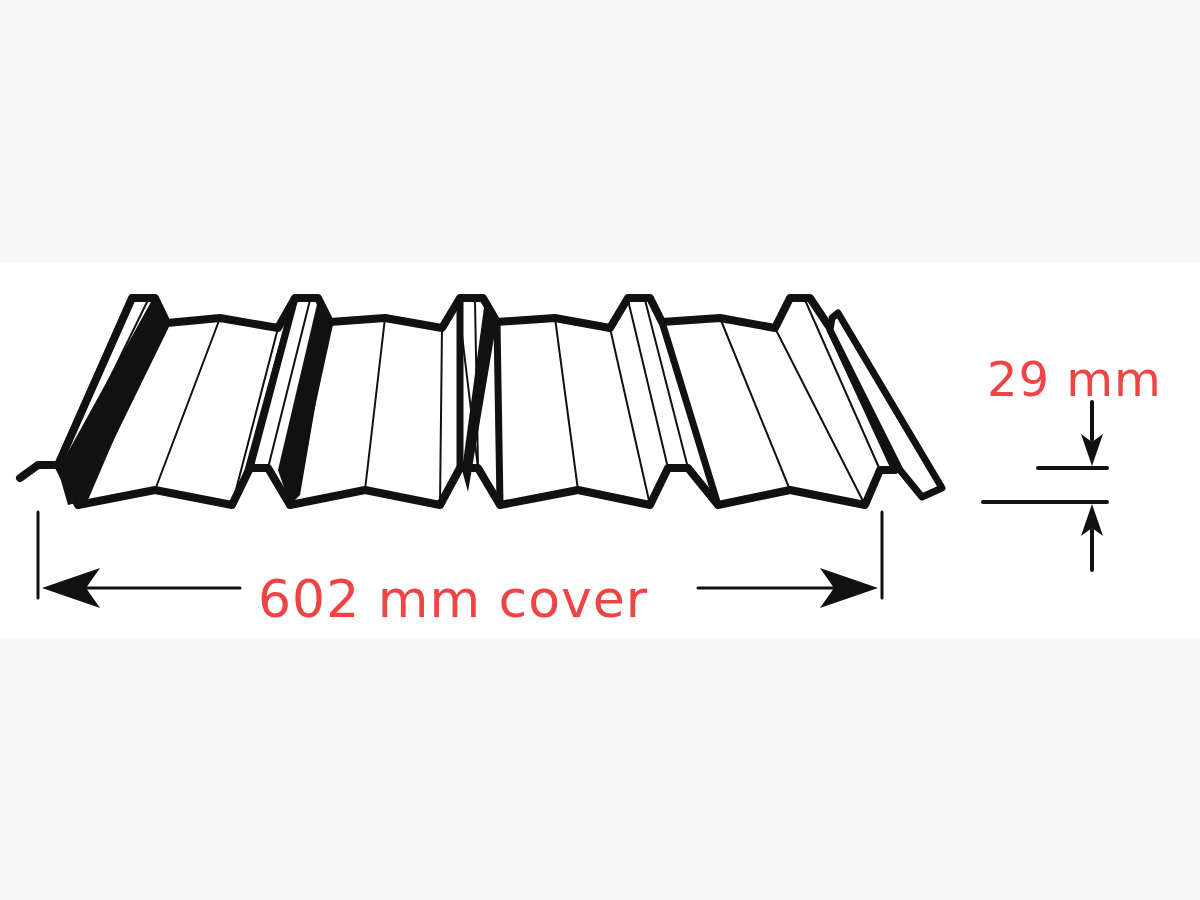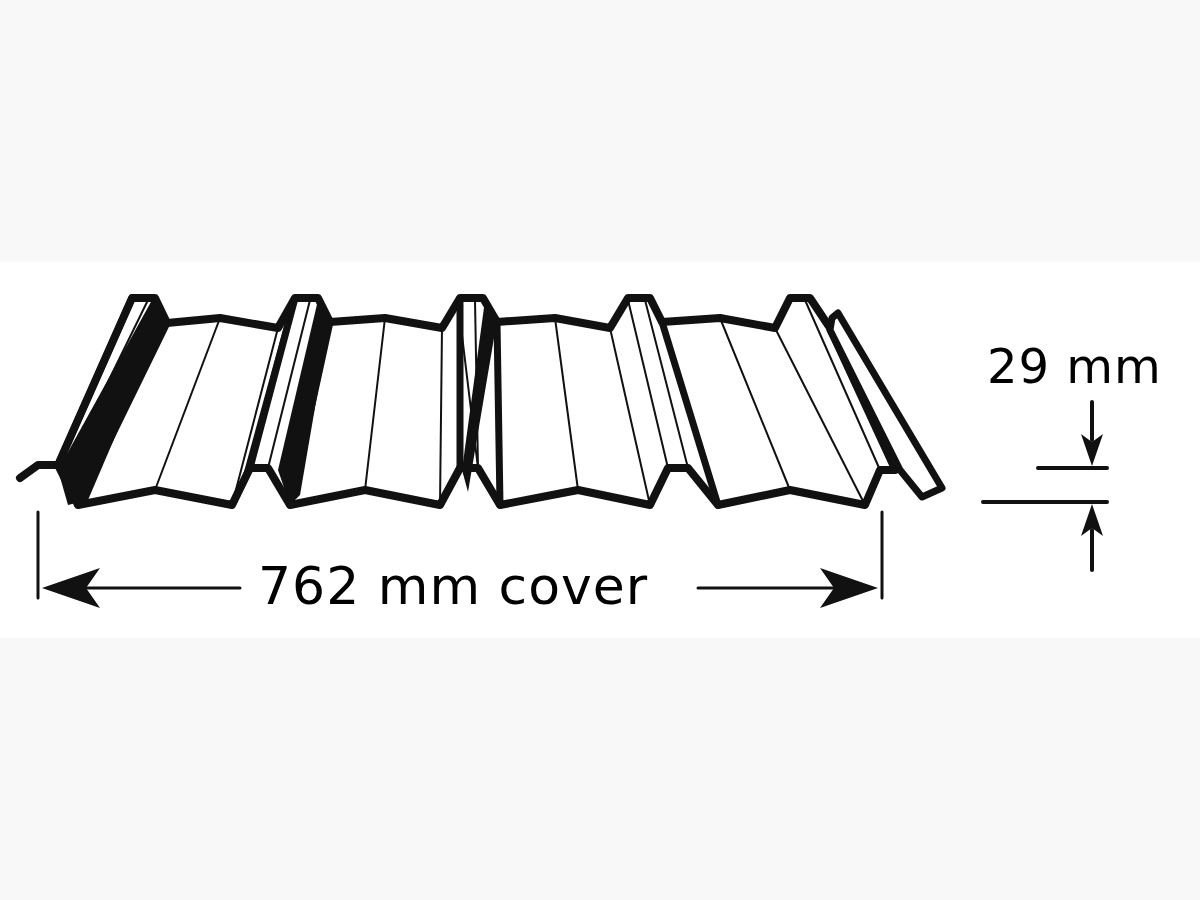--- a/index.html
+++ b/index.html
@@ -11,23 +11,24 @@
       font-family: "DejaVu Sans", sans-serif;
     }
     .band {
       position: absolute; left: 0; top: 262px;
       width: 1200px; height: 376px;
       background: #ffffff;
     }
     svg.drawing { position: absolute; left: 0; top: 0; }
     .label {
       position: absolute;
-      color: #000000;
+      color: #ef4444;
       white-space: nowrap;
       line-height: 1;
+      margin-top: 13px;
     }
     .cover-label {
       left: 258px; top: 560px;
       font-size: 52px;
       letter-spacing: 1px;
     }
     .depth-label {
       left: 987px; top: 342px;
       font-size: 48px;
       letter-spacing: 1px;
@@ -121,14 +122,14 @@
       <line x1="1038" y1="468" x2="1107" y2="468"></line>
       <line x1="983" y1="502" x2="1107" y2="502"></line>
       <line x1="1092" y1="402" x2="1092" y2="440"></line>
       <line x1="1092" y1="530" x2="1092" y2="570"></line>
     </g>
     <polygon fill="#111" stroke="none" points="1092,466 1081,434 1092,442 1103,434"></polygon>
     <polygon fill="#111" stroke="none" points="1092,504 1081,536 1092,528 1103,536"></polygon>
   </g>
 </svg>
 
-<div class="label cover-label">762 mm cover</div>
+<div class="label cover-label">602 mm cover</div>
 <div class="label depth-label">29 mm</div>
 
 </body></html>

